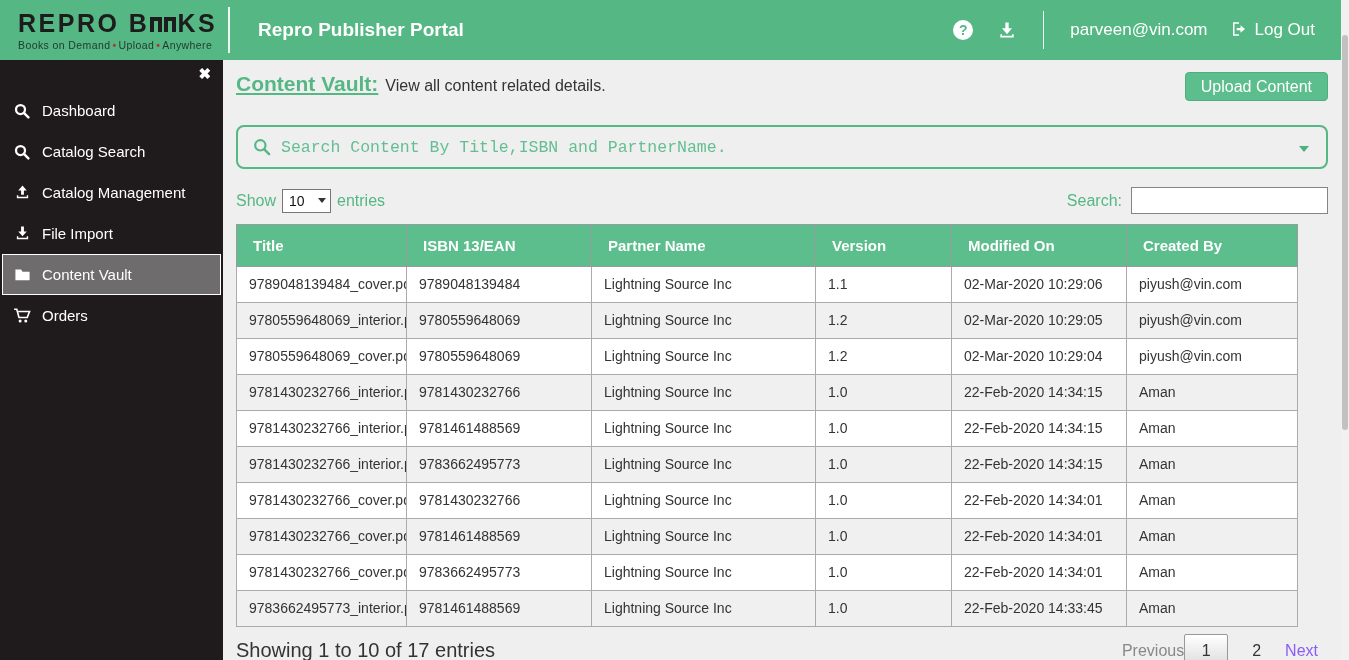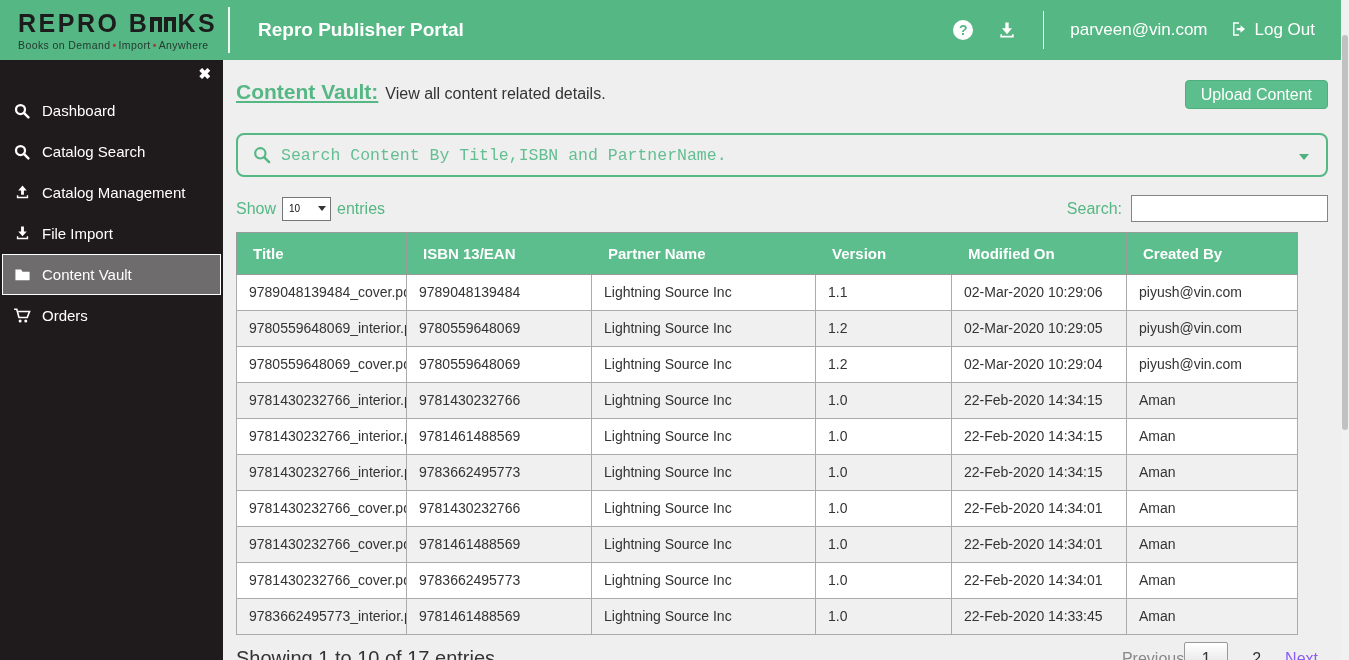--- a/index.html
+++ b/index.html
@@ -30,35 +30,35 @@
   .logout svg { margin-right:7px; }
   
   .sidebar { position:absolute; top:60px; left:0; width:223px; height:600px; background:#1f1a1b; }
   .sidebar-close { position:absolute; top:5px; right:12px; color:#fff; font-size:15px; font-weight:bold; cursor:pointer; }
   .nav { margin-top:30px; }
   .nav-item { height:41px; display:flex; align-items:center; padding-left:9px; margin:0 2px;
     color:#fff; font-size:15px; border:1px solid transparent; cursor:pointer; }
   .nav-item.active { background:#6f6c6d; border-color:#fff; }
   .nav-icon { width:20px; display:flex; justify-content:center; margin-right:10px; flex:none; }
   
-  .main { position:absolute; top:60px; left:223px; width:1118px; height:571px; padding:20px 13px; }
+  .main { position:absolute; top:60px; left:223px; width:1118px; height:571px; padding:12px 13px; }
   .title-row { display:flex; align-items:flex-start; }
   .page-title { color:#55b783; font-size:21px; font-weight:bold; text-decoration:underline; }
   .page-subtitle { font-size:16px; color:#333; margin:5px 0 0 7px; }
   .upload-btn { margin-left:auto; background:#5cbd8d; color:#fff; border:1px solid #4fae7f; border-radius:4px;
     font-size:16px; font-family:"Liberation Sans",sans-serif; padding:5px 15px; height:29px; cursor:pointer; }
   .search-panel { margin-top:24px; height:44px; border:2px solid #55b783; border-radius:8px;
     display:flex; align-items:center; padding:0 14px; position:relative; cursor:pointer;font-family:Liberation Mono, monospace; }
   .search-placeholder { color:#63bf92; font-size:16.5px; margin-left:9px; }
   .panel-caret { position:absolute; right:17px; top:19px; width:0; height:0;
     border-left:5px solid transparent; border-right:5px solid transparent; border-top:6px solid #4db07e; }
   .controls-row { margin-top:18px; display:flex; align-items:center; }
   .green-text { color:#55b783; font-size:16px; }
   .length-select { display:inline-flex; align-items:center; justify-content:space-between; width:49px; height:24px;
-    background:#fff; border:1px solid #767676; margin:0 6px; padding:0 4px 0 6px; font-size:10px; color:#111; cursor:pointer; }
+    background:#fff; border:1px solid #767676; margin:0 6px; padding:0 4px 0 6px; font-size:14px; color:#111; cursor:pointer; }
   .select-caret { width:0; height:0; border-left:4px solid transparent; border-right:4px solid transparent; border-top:5px solid #333; }
   .table-search-wrap { margin-left:auto; display:flex; align-items:center; }
   .table-search-input { width:197px; height:27px; border:1px solid #848484; background:#fff; margin-left:9px;
     font-size:14px; padding:0 6px; font-family:"Liberation Sans",sans-serif; }
   
   table.content-table { margin-top:10px; width:1061px; border-collapse:collapse; table-layout:fixed; }
   .content-table th { background:#5cbd8d; color:#fff; font-size:15px; font-weight:bold; text-align:left;
     padding:12px 10px 12px 16px; border:1px solid #979b99; line-height:17px; cursor:pointer; }
   .content-table td { font-size:14px; color:#333; padding:9px 10px 9px 12px; border:1px solid #ababab; line-height:17px;
     overflow:hidden; white-space:nowrap; }
@@ -78,21 +78,21 @@
   .v-scrollbar { position:absolute; top:0; right:0; width:8px; height:660px; background:#f1f1f1; }
   .v-thumb { position:absolute; top:35px; left:1px; width:6px; height:395px; background:#c1c1c1; border-radius:3px; }
 </style>
 </head>
 <body>
 
 <div class="topbar">
   <div class="logo">
     <div class="logo-line1"><span>REPRO B</span><span class="book-o"></span><span class="book-o"></span><span>KS</span></div>
     <div class="logo-tagline">
-      <span>Books on Demand</span><span class="logo-dot">•</span><span>Import</span><span class="logo-dot">•</span><span>Anywhere</span>
+      <span>Books on Demand</span><span class="logo-dot">•</span><span>Upload</span><span class="logo-dot">•</span><span>Anywhere</span>
     </div>
   </div>
   <div class="topbar-divider"></div>
   <div class="portal-title">Repro Publisher Portal</div>
   <div class="topbar-right">
     <div class="help-circle">?</div>
     <div class="tb-icon">
       <svg width="20" height="20" viewBox="0 0 24 24">
           <path fill="#fff" d="M10 3h4v7h4l-6 7-6-7h4z"></path>
           <path fill="#fff" d="M4 17v4h16v-4h-2v2H6v-2z"></path>

